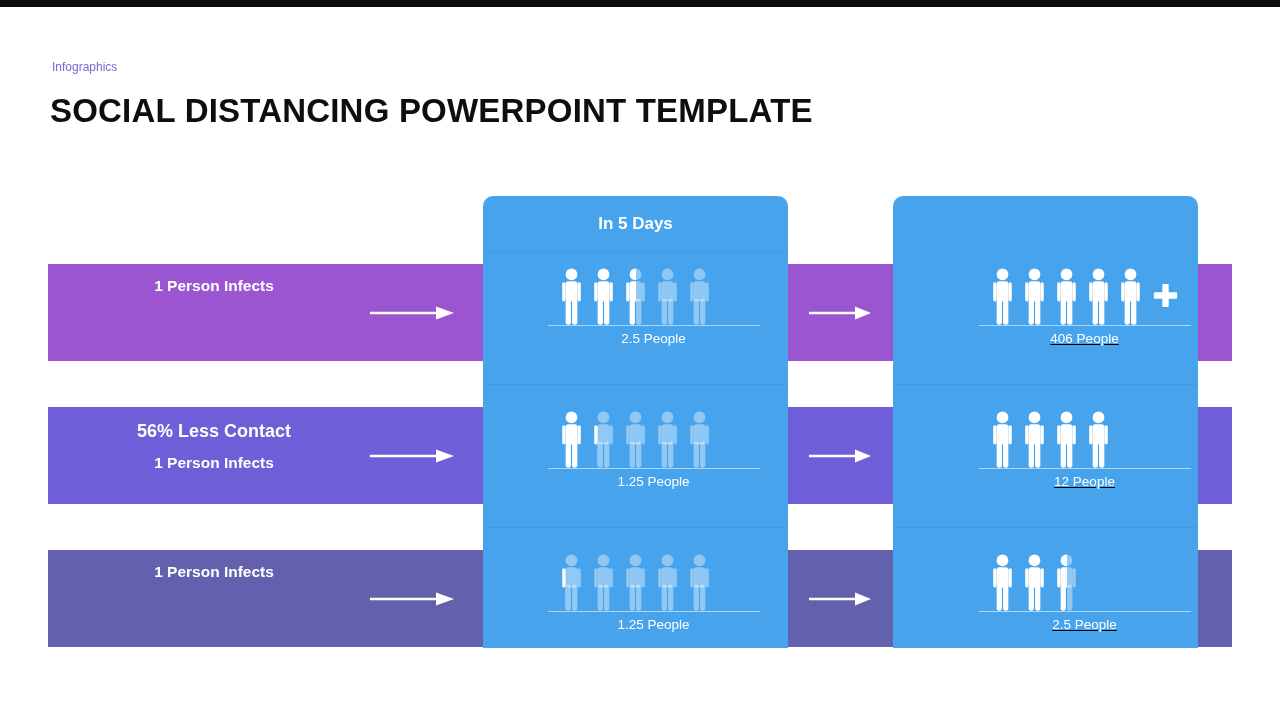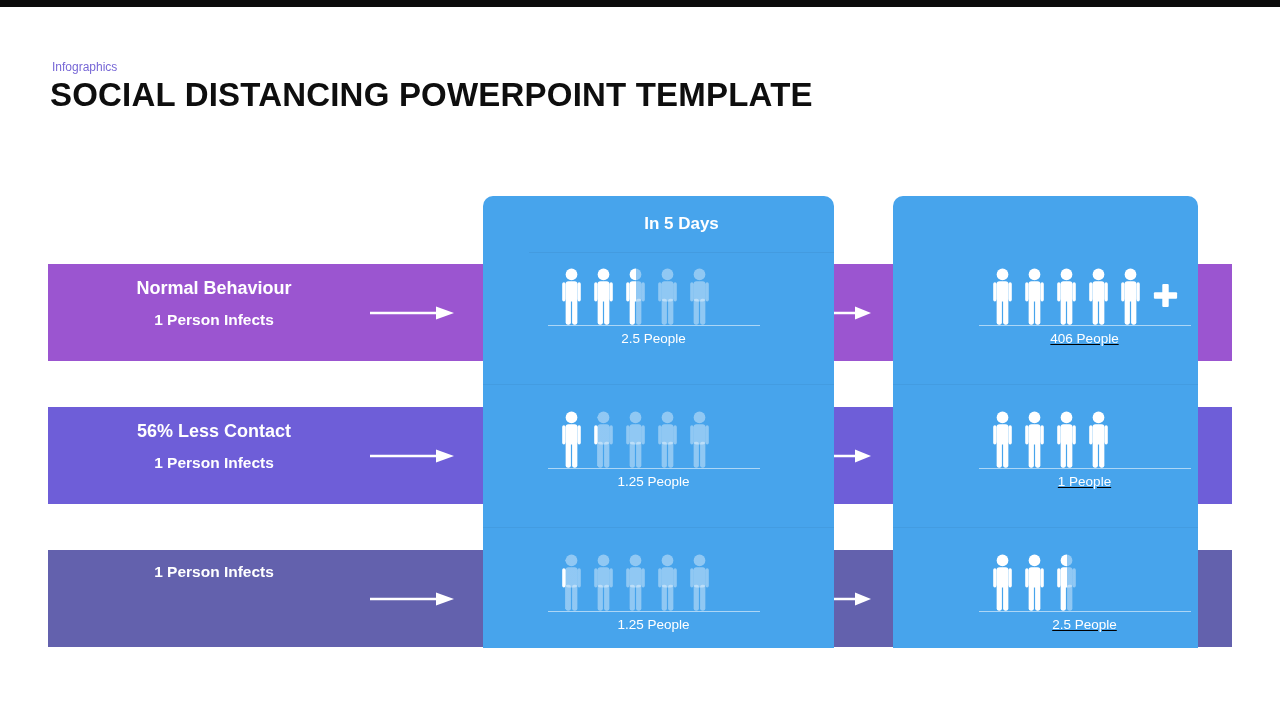--- a/index.html
+++ b/index.html
@@ -1,32 +1,32 @@
 <!DOCTYPE html>
 <html><head>
 <meta charset="utf-8">
 <style>
   html,body{margin:0;padding:0;}
   body{width:1280px;height:720px;background:#ffffff;position:relative;overflow:hidden;
        font-family:"Liberation Sans", sans-serif;}
   .top-strip{position:absolute;left:0;top:0;width:1280px;height:7px;background:#0b0b0b;}
   .eyebrow{position:absolute;left:52px;top:60px;font-size:12px;color:#7767d6;}
-  .title{position:absolute;left:50px;top:76px;margin:0;font-size:33px;font-weight:bold;
+  .title{position:absolute;left:50px;top:92px;margin:0;font-size:33px;font-weight:bold;
          color:#0e0e0e;letter-spacing:0.2px;}
   
   .band{position:absolute;left:48px;width:1184px;height:97px;z-index:1;}
   .band.r1{top:264px;} .band.r2{top:407px;} .band.r3{top:550px;}
   .band-text{position:absolute;left:0;top:13px;width:332px;text-align:center;color:#ffffff;}
   .band-line1{font-size:18px;font-weight:bold;line-height:22px;margin:0 0 12px 0;}
   .band-line2{font-size:15.5px;font-weight:bold;line-height:18px;margin:0;}
   .arrow-left{position:absolute;left:321px;top:40px;}
   .arrow-mid{position:absolute;left:760px;top:40px;}
   
   .column{position:absolute;top:196px;width:305px;height:452px;border-radius:10px 10px 0 0;z-index:2;}
-  .col5{left:483px;padding-left:46px;} .col30{left:893px;}
+  .col5{left:483px;} .col30{left:893px;}
   .col-header{height:56px;display:flex;align-items:center;justify-content:center;
               color:#ffffff;font-size:17px;font-weight:bold;border-bottom:1px solid rgba(0,0,0,0.05);}
   .col-div{position:absolute;left:0;width:100%;height:1px;background:rgba(0,0,0,0.045);}
   .d1{top:188px;} .d2{top:331px;}
   
   .cell{position:absolute;width:341px;height:97px;z-index:3;display:flex;justify-content:center;}
   .c5{left:483px;} .c30{left:914px;text-decoration:underline;}
   .cell.r1{top:264px;} .cell.r2{top:407px;} .cell.r3{top:550px;}
   .cell-inner{width:212px;padding-top:2px;}
   .icon-row{height:59px;display:flex;align-items:flex-end;gap:5px;padding-left:10px;}
@@ -37,21 +37,20 @@
 </head>
 <body>
 
 <div class="top-strip"></div>
 
 <div class="eyebrow">Infographics</div>
 <h1 class="title">SOCIAL DISTANCING POWERPOINT TEMPLATE</h1>
 
 <div class="band r1" style="background: rgb(155, 85, 208);">
   <div class="band-text">
-    <p class="band-line1">Normal Behaviour</p>
     <p class="band-line2">1 Person Infects</p>
   </div>
   <svg class="arrow-left" width="86" height="18" viewBox="0 0 86 18">
       <line x1="1" y1="9" x2="69" y2="9" stroke="#ffffff" stroke-width="2.6"></line>
       <polygon points="67,2.5 85,9 67,15.5" fill="#ffffff"></polygon>
     </svg>
   <svg class="arrow-mid" width="64" height="18" viewBox="0 0 64 18">
       <line x1="1" y1="9" x2="49" y2="9" stroke="#ffffff" stroke-width="2.6"></line>
       <polygon points="47,2.5 63,9 47,15.5" fill="#ffffff"></polygon>
     </svg>
@@ -326,21 +325,21 @@
             <circle cx="18" cy="8.5" r="7.8"></circle>
             <rect x="10" y="17.5" width="16" height="27" rx="4"></rect>
             <rect x="5.6" y="19" width="4.4" height="25.5" rx="2.2"></rect>
             <rect x="26" y="19" width="4.4" height="25.5" rx="2.2"></rect>
             <rect x="10.2" y="41" width="7" height="34.5" rx="2.7"></rect>
             <rect x="18.8" y="41" width="7" height="34.5" rx="2.7"></rect>
           </g>
         </svg>
       </div>
     <div class="base-line"></div>
-    <div class="caption">1 People</div>
+    <div class="caption">12 People</div>
   </div>
 </div>
 <div class="cell c5 r3">
   <div class="cell-inner">
     <div class="icon-row">
         <svg width="27" height="57" viewBox="0 0 36 76">
           <defs>
             <linearGradient id="pg20" gradientUnits="userSpaceOnUse" x1="0" y1="0" x2="36" y2="0">
               <stop offset="0.3" stop-color="#ffffff"></stop>
               <stop offset="0.3" stop-color="#ffffff" stop-opacity="0.4"></stop>

